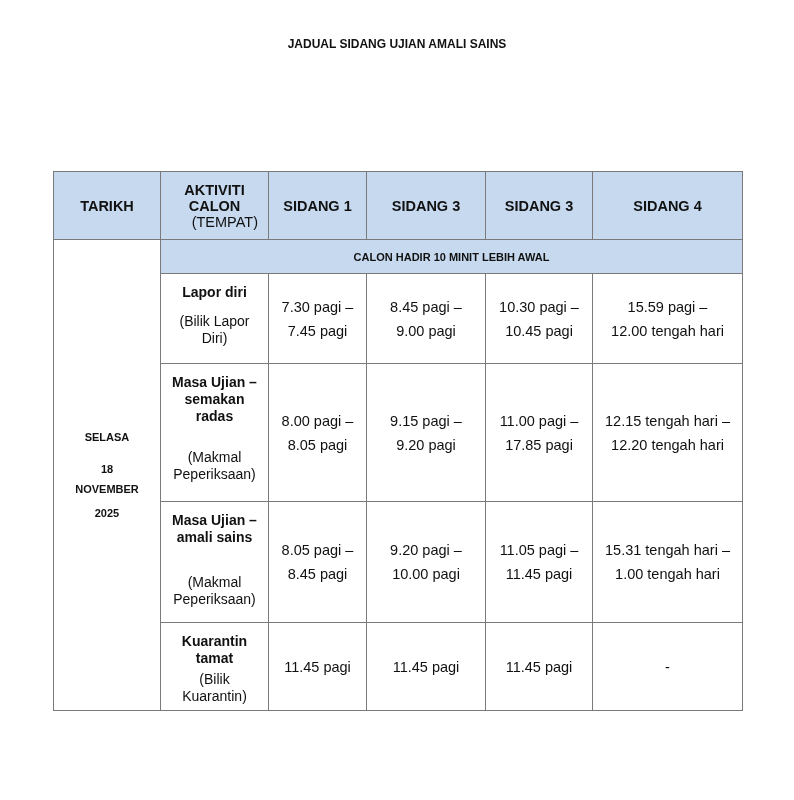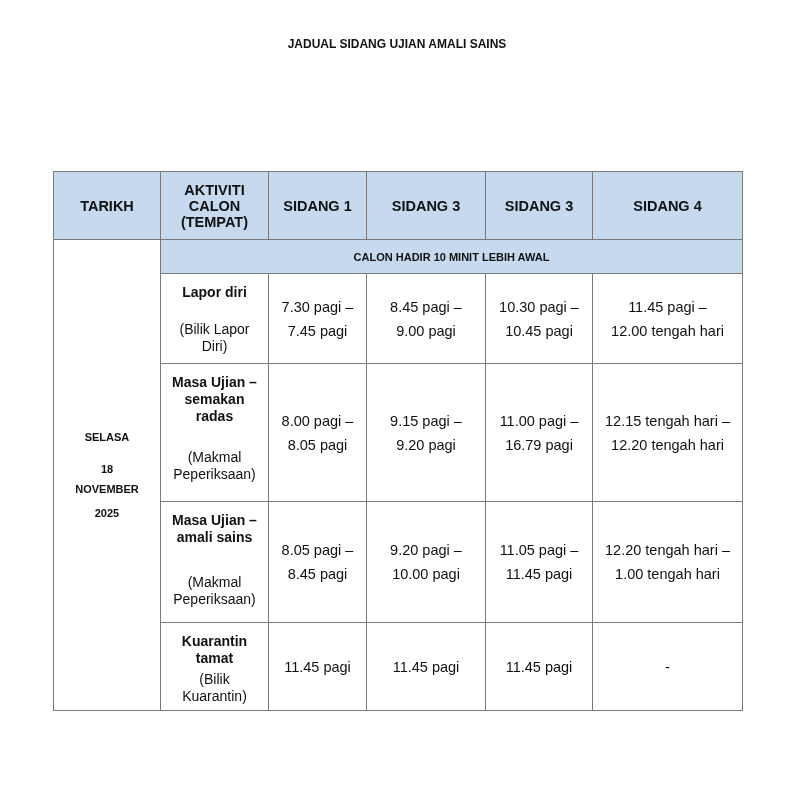--- a/index.html
+++ b/index.html
@@ -41,21 +41,21 @@
       text-align: center;
       vertical-align: middle;
       padding: 0 10px;
     }
     .hdr {
       background: #c6d9ef;
       font-weight: bold;
       font-size: 14.5px;
       height: 68px;
     }
-    .hdr .sub { font-weight: bold; display: block; line-height: 16px; }
+    .hdr .sub { font-weight: normal; display: block; line-height: 16px; text-align: right; }
     .hdr .main { display: block; line-height: 16px; }
     .banner {
       background: #c6d9ef;
       font-weight: bold;
       height: 33px;
       font-size: 11px;
     }
     .date-cell {
       font-weight: bold;
       font-size: 11px;
@@ -115,48 +115,48 @@
       <span>NOVEMBER</span><br>
       <span class="gap" style="height:4px"></span>
       <span>2025</span>
     </td>
     <td class="banner" colspan="5">CALON HADIR 10 MINIT LEBIH AWAL</td>
   </tr>
 
   <tr class="r1">
     <td class="act">
       <span class="label">Lapor diri</span>
-      <span class="place" style="margin-top:20px">(Bilik Lapor Diri)</span>
+      <span class="place" style="margin-top:12px">(Bilik Lapor Diri)</span>
     </td>
     <td class="time"><span>7.30 pagi –</span><br><span>7.45 pagi</span></td>
     <td class="time"><span>8.45 pagi –</span><br><span>9.00 pagi</span></td>
     <td class="time"><span>10.30 pagi –</span><br><span>10.45 pagi</span></td>
-    <td class="time"><span>11.45 pagi –</span><br><span>12.00 tengah hari</span></td>
+    <td class="time"><span>15.59 pagi –</span><br><span>12.00 tengah hari</span></td>
   </tr>
 
   <tr class="r2">
     <td class="act">
       <span class="label">Masa Ujian – semakan radas</span>
       <span class="place" style="margin-top:24px">(Makmal Peperiksaan)</span>
     </td>
     <td class="time"><span>8.00 pagi –</span><br><span>8.05 pagi</span></td>
     <td class="time"><span>9.15 pagi –</span><br><span>9.20 pagi</span></td>
-    <td class="time"><span>11.00 pagi –</span><br><span>16.79 pagi</span></td>
+    <td class="time"><span>11.00 pagi –</span><br><span>17.85 pagi</span></td>
     <td class="time"><span>12.15 tengah hari –</span><br><span>12.20 tengah hari</span></td>
   </tr>
 
   <tr class="r3">
     <td class="act">
       <span class="label">Masa Ujian – amali sains</span>
       <span class="place" style="margin-top:28px">(Makmal Peperiksaan)</span>
     </td>
     <td class="time"><span>8.05 pagi –</span><br><span>8.45 pagi</span></td>
     <td class="time"><span>9.20 pagi –</span><br><span>10.00 pagi</span></td>
     <td class="time"><span>11.05 pagi –</span><br><span>11.45 pagi</span></td>
-    <td class="time"><span>12.20 tengah hari –</span><br><span>1.00 tengah hari</span></td>
+    <td class="time"><span>15.31 tengah hari –</span><br><span>1.00 tengah hari</span></td>
   </tr>
 
   <tr class="r4">
     <td class="act">
       <span class="label">Kuarantin tamat</span>
       <span class="place" style="margin-top:4px">(Bilik Kuarantin)</span>
     </td>
     <td class="time"><span>11.45 pagi</span></td>
     <td class="time"><span>11.45 pagi</span></td>
     <td class="time"><span>11.45 pagi</span></td>

